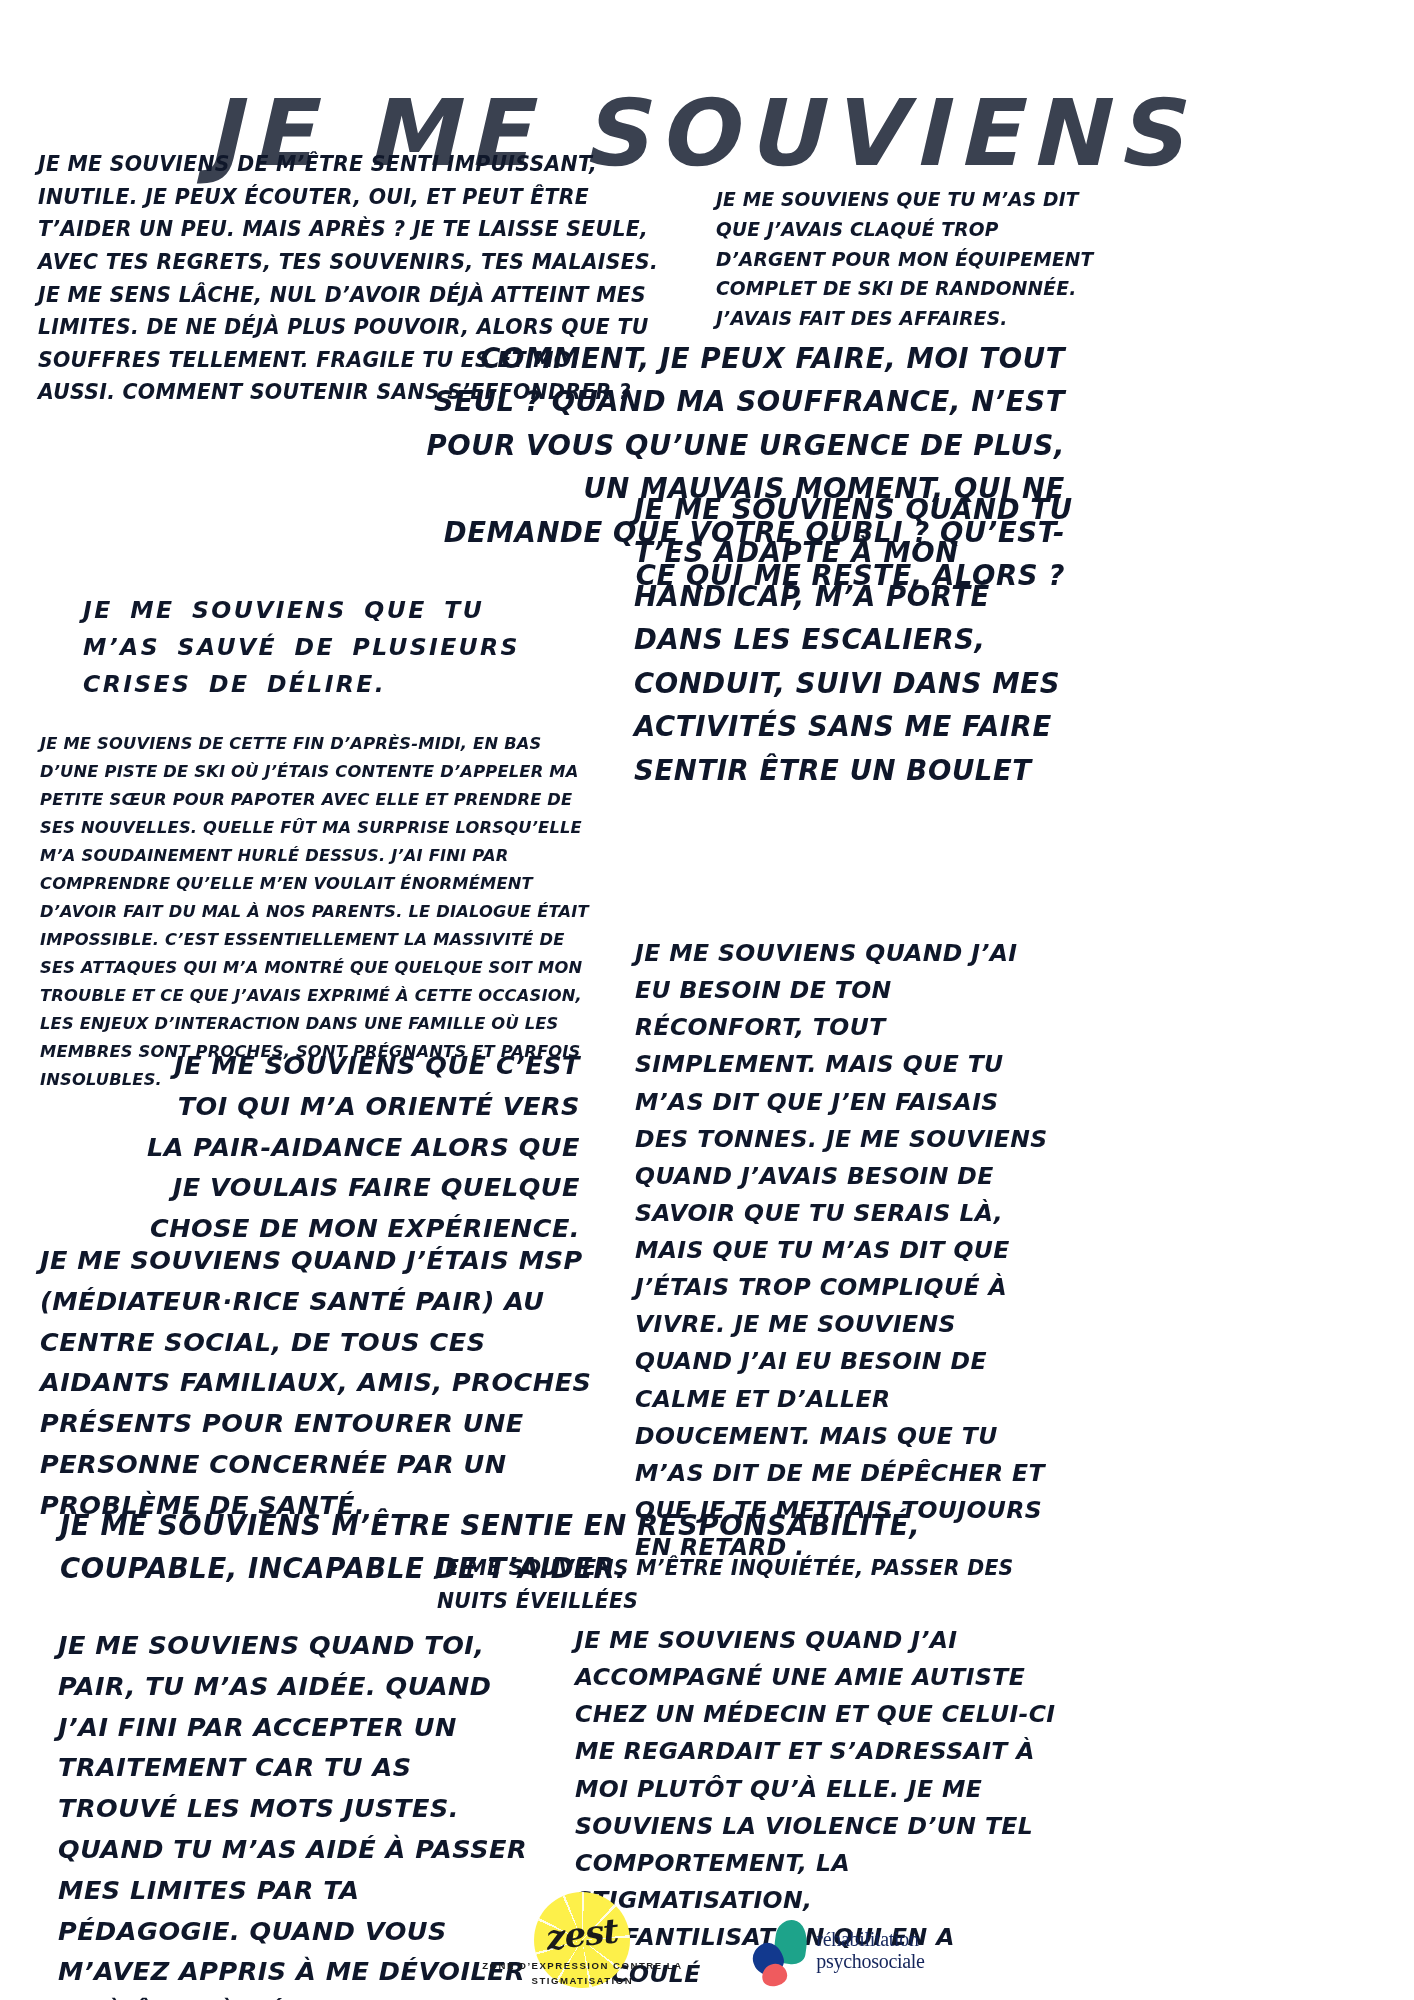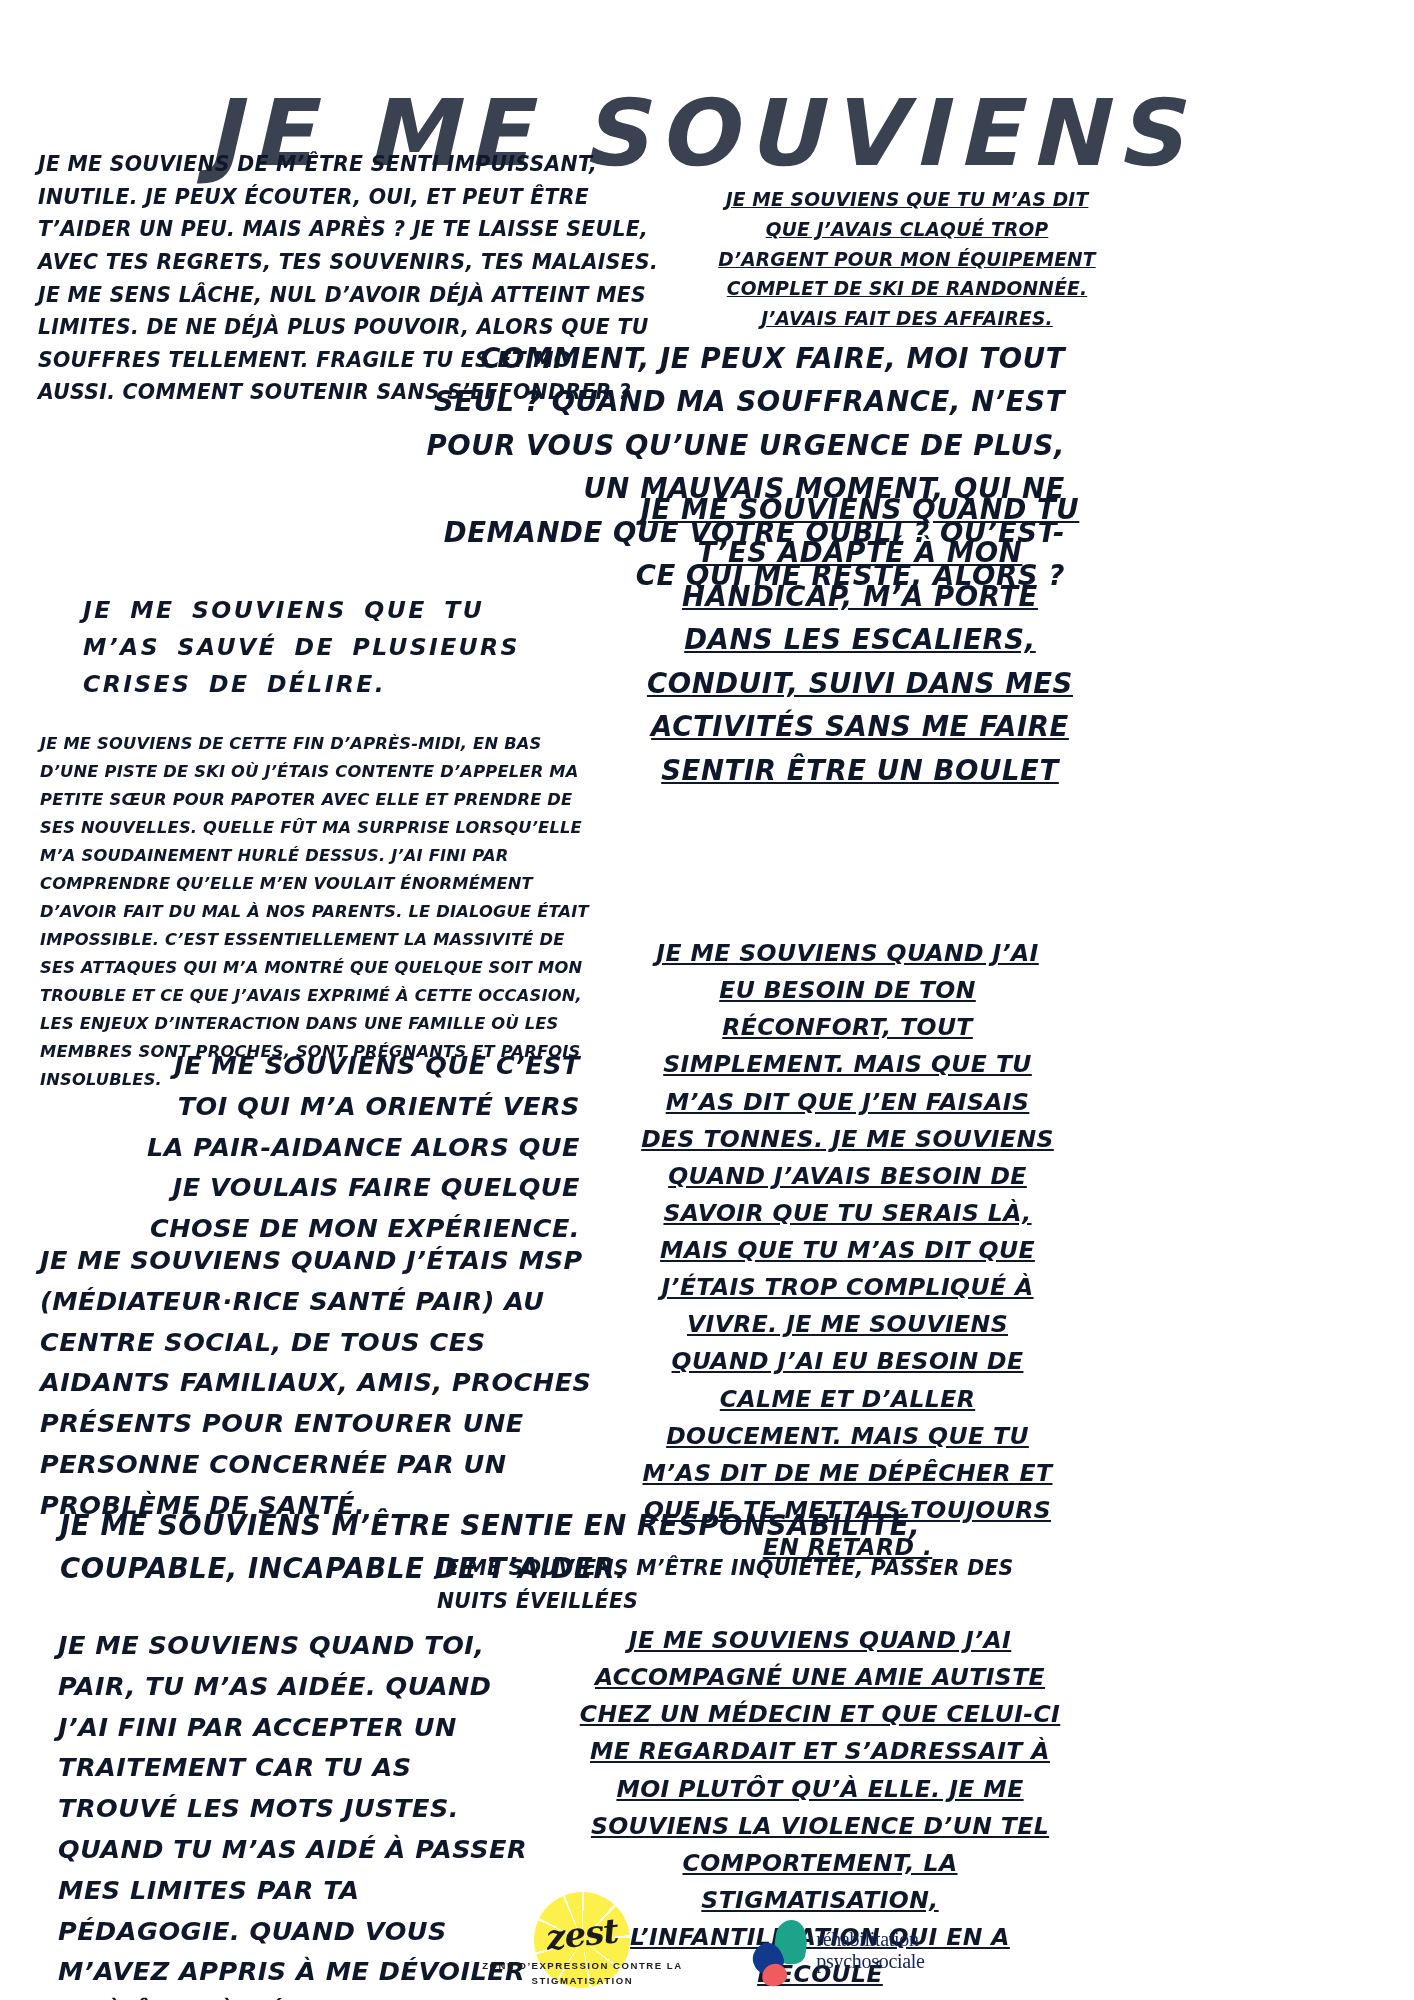--- a/index.html
+++ b/index.html
@@ -58,21 +58,21 @@
   
   .s-xs { font-size: 16.3px;  line-height: 1.62; letter-spacing: 0.2px; }
   .s-sm { font-size: 18.6px;  line-height: 1.60; letter-spacing: 0.2px; }
   .s-md { font-size: 20.4px;  line-height: 1.60; letter-spacing: 0.3px; }
   .s-lg { font-size: 23.5px;  line-height: 1.58; letter-spacing: 0.4px; }
   .s-xl { font-size: 25.5px;  line-height: 1.60; letter-spacing: 0.5px; }
   .s-2xl{ font-size: 27.5px;  line-height: 1.58; letter-spacing: 0.6px; }
 
   .al-l { text-align: left; }
   .al-r { text-align: right; }
-  .al-c { text-align: center; text-decoration: underline; }
+  .al-c { text-align: left; }
   .tracked { letter-spacing: 2.4px; word-spacing: 7px; }
 
   
   .logos {
     position: absolute;
     left: 0;
     bottom: 12px;
     width: 100%;
     display: flex;
     justify-content: center;

